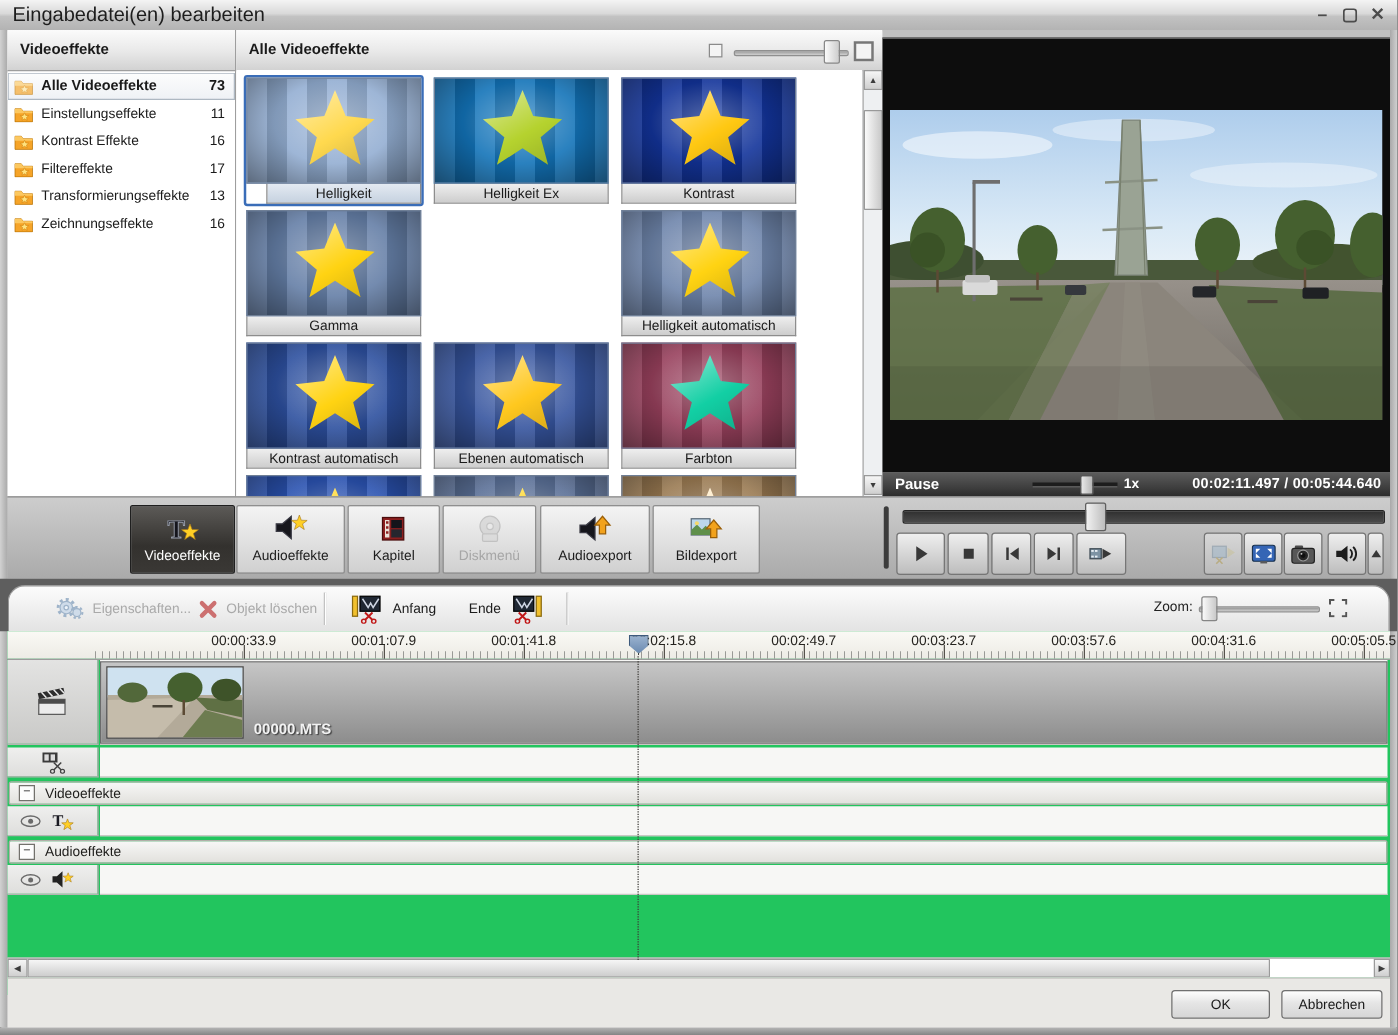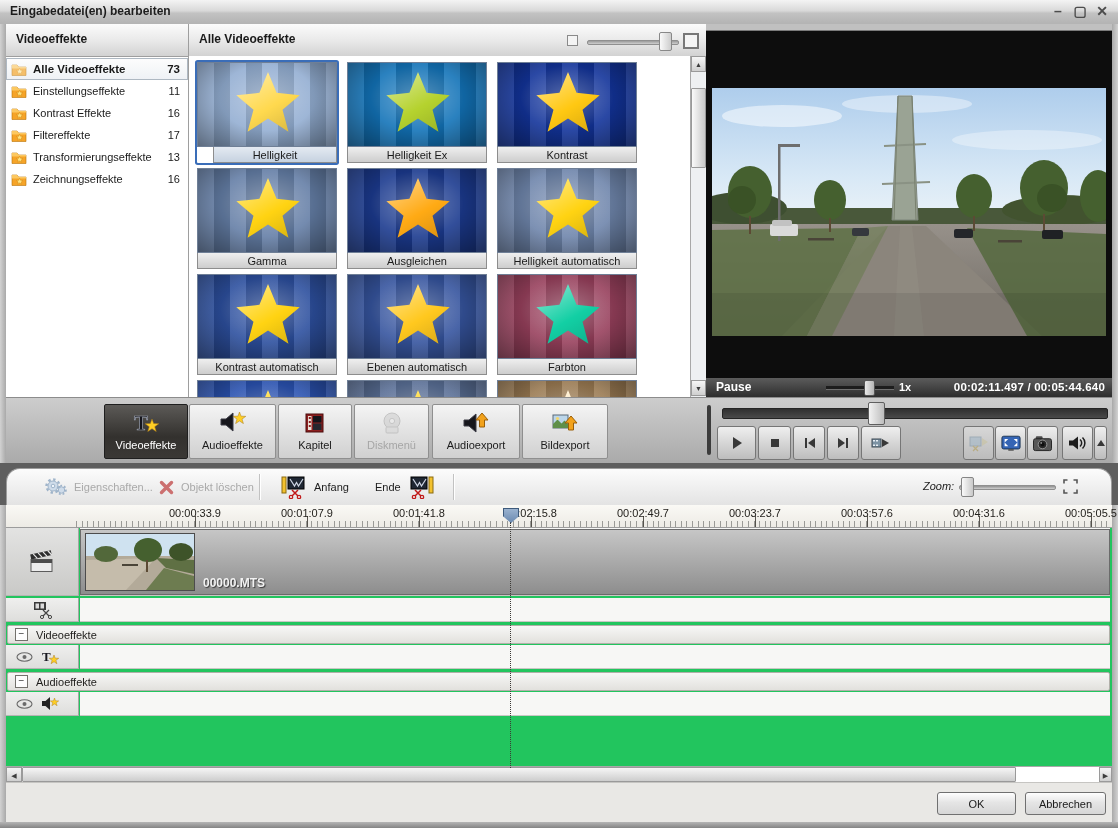--- a/index.html
+++ b/index.html
@@ -4,21 +4,21 @@
 <style>
   html,body{margin:0;padding:0;background:#888;}
   #app{position:relative;width:1118px;height:828px;font-family:"Liberation Sans",sans-serif;
        background:#bfbfbf;overflow:hidden;box-shadow:inset 0 0 0 1px #4a4a4a;}
   .abs{position:absolute;}
 
   
   .titlebar{left:0;top:0;width:1118px;height:24px;
     background:linear-gradient(180deg,#f4f4f4 0%,#d9d9d9 45%,#c2c2c2 55%,#b3b3b3 100%);
     border-bottom:1px solid #8f8f8f;}
-  .titlebar .title{position:absolute;left:10px;top:4px;font-size:12px;font-weight:bold;color:#1d1d1d;}
+  .titlebar .title{position:absolute;left:10px;top:4px;font-size:16px;font-weight:normal;color:#1d1d1d;}
   .wincontrols{position:absolute;right:8px;top:2px;display:flex;gap:6px;color:#4c4c4c;font-size:14px;font-weight:bold;}
   .wincontrols span{width:16px;text-align:center;cursor:default;line-height:18px;}
 
   
   .wb{background:linear-gradient(90deg,#d2d2d2,#a9a9a9);}
   .wb-left{left:0;top:24px;width:6px;height:798px;}
   .wb-right{right:0;top:24px;width:6px;height:798px;background:linear-gradient(270deg,#d2d2d2,#a9a9a9);}
   .wb-bottom{left:0;top:822px;width:1118px;height:6px;background:linear-gradient(180deg,#b5b5b5,#848484);}
 
   
@@ -96,21 +96,21 @@
   .pbtn.disabled{background:linear-gradient(180deg,#d7d7d7,#bcbcbc);cursor:default;}
 
   
   .toolstrip{left:0;top:463px;width:1118px;height:42px;background:#5e5e5e;}
   .tooltab{position:absolute;left:6px;top:5px;width:1106px;height:37px;border-radius:14px 14px 0 0;
      background:linear-gradient(180deg,#fcfcfc,#e3e3e3);border:1px solid #9c9c9c;border-bottom:none;box-sizing:border-box;}
   .tool{position:absolute;top:0;height:36px;display:flex;align-items:center;gap:7px;font-size:11px;}
   .tool .tx-dis{color:#a9a9a9;}
   .tool .tx{color:#1c1c1c;}
   .vsep{position:absolute;top:5px;width:1px;height:26px;background:#c2c2c2;border-right:1px solid #fff;}
-  .zoomlbl{position:absolute;left:916px;top:11px;font-size:11px;color:#222;font-style:italic;}
+  .zoomlbl{position:absolute;left:916px;top:11px;font-size:11px;color:#222;}
   .ztrack{position:absolute;left:952px;top:16px;width:95px;height:3px;background:linear-gradient(180deg,#8f8f8f,#cfcfcf);border:1px solid #8f8f8f;border-radius:2px;}
   .zhandle{position:absolute;left:954px;top:8px;width:11px;height:18px;background:linear-gradient(90deg,#fafafa,#c9c9c9);border:1px solid #858585;border-radius:2px;}
 
   
   .timeline{left:6px;top:505px;width:1106px;height:291px;background:#22c55e;}
   .ruler{position:absolute;left:0;top:0;width:1106px;height:23px;background:linear-gradient(180deg,#faf9f5,#edebe5);border-bottom:1px solid #9c9c9c;box-sizing:border-box;}
   .minorticks{position:absolute;left:70px;top:16px;width:1036px;height:6px;
      background:repeating-linear-gradient(90deg,#9a9a96 0 1px,transparent 1px 5.6px);}
   .majortick{position:absolute;top:11px;width:1px;height:11px;background:#55524c;}
   .rlabel{position:absolute;top:2px;width:90px;margin-left:-45px;text-align:center;font-size:11px;color:#24221e;}
@@ -273,26 +273,20 @@
         <div class="thumb" style="background: radial-gradient(at 50% 42%, rgba(255, 255, 255, 0.3), rgba(0, 0, 0, 0) 48%, rgba(0, 0, 0, 0.42)), repeating-linear-gradient(90deg, rgba(255, 255, 255, 0.1) 0px, rgba(255, 255, 255, 0.1) 16px, rgba(0, 0, 0, 0.12) 16px, rgba(0, 0, 0, 0.12) 32px), rgb(18, 51, 154);">
             <div class="star" style="background: linear-gradient(150deg, rgba(255, 255, 255, 0.55), rgba(255, 255, 255, 0) 55%, rgba(0, 0, 0, 0.18)), rgb(255, 200, 18);"></div>
           </div>
         <div class="tile-label">Kontrast</div>
       </div>
       <div class="tile" style="left:8px;top:112px;">
         <div class="thumb" style="background: radial-gradient(at 50% 42%, rgba(255, 255, 255, 0.3), rgba(0, 0, 0, 0) 48%, rgba(0, 0, 0, 0.42)), repeating-linear-gradient(90deg, rgba(255, 255, 255, 0.1) 0px, rgba(255, 255, 255, 0.1) 16px, rgba(0, 0, 0, 0.12) 16px, rgba(0, 0, 0, 0.12) 32px), rgb(100, 126, 166);">
             <div class="star" style="background: linear-gradient(150deg, rgba(255, 255, 255, 0.55), rgba(255, 255, 255, 0) 55%, rgba(0, 0, 0, 0.18)), rgb(255, 211, 18);"></div>
           </div>
         <div class="tile-label">Gamma</div>
-      </div>
-      <div class="tile" style="left:158px;top:112px;">
-        <div class="thumb" style="background: radial-gradient(at 50% 42%, rgba(255, 255, 255, 0.3), rgba(0, 0, 0, 0) 48%, rgba(0, 0, 0, 0.42)), repeating-linear-gradient(90deg, rgba(255, 255, 255, 0.1) 0px, rgba(255, 255, 255, 0.1) 16px, rgba(0, 0, 0, 0.12) 16px, rgba(0, 0, 0, 0.12) 32px), rgb(27, 58, 143);">
-            <div class="star" style="background: linear-gradient(150deg, rgba(255, 255, 255, 0.55), rgba(255, 255, 255, 0) 55%, rgba(0, 0, 0, 0.18)), rgb(255, 170, 20);"></div>
-          </div>
-        <div class="tile-label">Ausgleichen</div>
       </div>
       <div class="tile" style="left:8px;top:218px;">
         <div class="thumb" style="background: radial-gradient(at 50% 42%, rgba(255, 255, 255, 0.3), rgba(0, 0, 0, 0) 48%, rgba(0, 0, 0, 0.42)), repeating-linear-gradient(90deg, rgba(255, 255, 255, 0.1) 0px, rgba(255, 255, 255, 0.1) 16px, rgba(0, 0, 0, 0.12) 16px, rgba(0, 0, 0, 0.12) 32px), rgb(44, 79, 158);">
             <div class="star" style="background: linear-gradient(150deg, rgba(255, 255, 255, 0.55), rgba(255, 255, 255, 0) 55%, rgba(0, 0, 0, 0.18)), rgb(255, 211, 18);"></div>
           </div>
         <div class="tile-label">Kontrast automatisch</div>
       </div>
       <div class="tile" style="left:308px;top:112px;">
         <div class="thumb" style="background: radial-gradient(at 50% 42%, rgba(255, 255, 255, 0.3), rgba(0, 0, 0, 0) 48%, rgba(0, 0, 0, 0.42)), repeating-linear-gradient(90deg, rgba(255, 255, 255, 0.1) 0px, rgba(255, 255, 255, 0.1) 16px, rgba(0, 0, 0, 0.12) 16px, rgba(0, 0, 0, 0.12) 32px), rgb(110, 133, 171);">
             <div class="star" style="background: linear-gradient(150deg, rgba(255, 255, 255, 0.55), rgba(255, 255, 255, 0) 55%, rgba(0, 0, 0, 0.18)), rgb(255, 211, 18);"></div>

